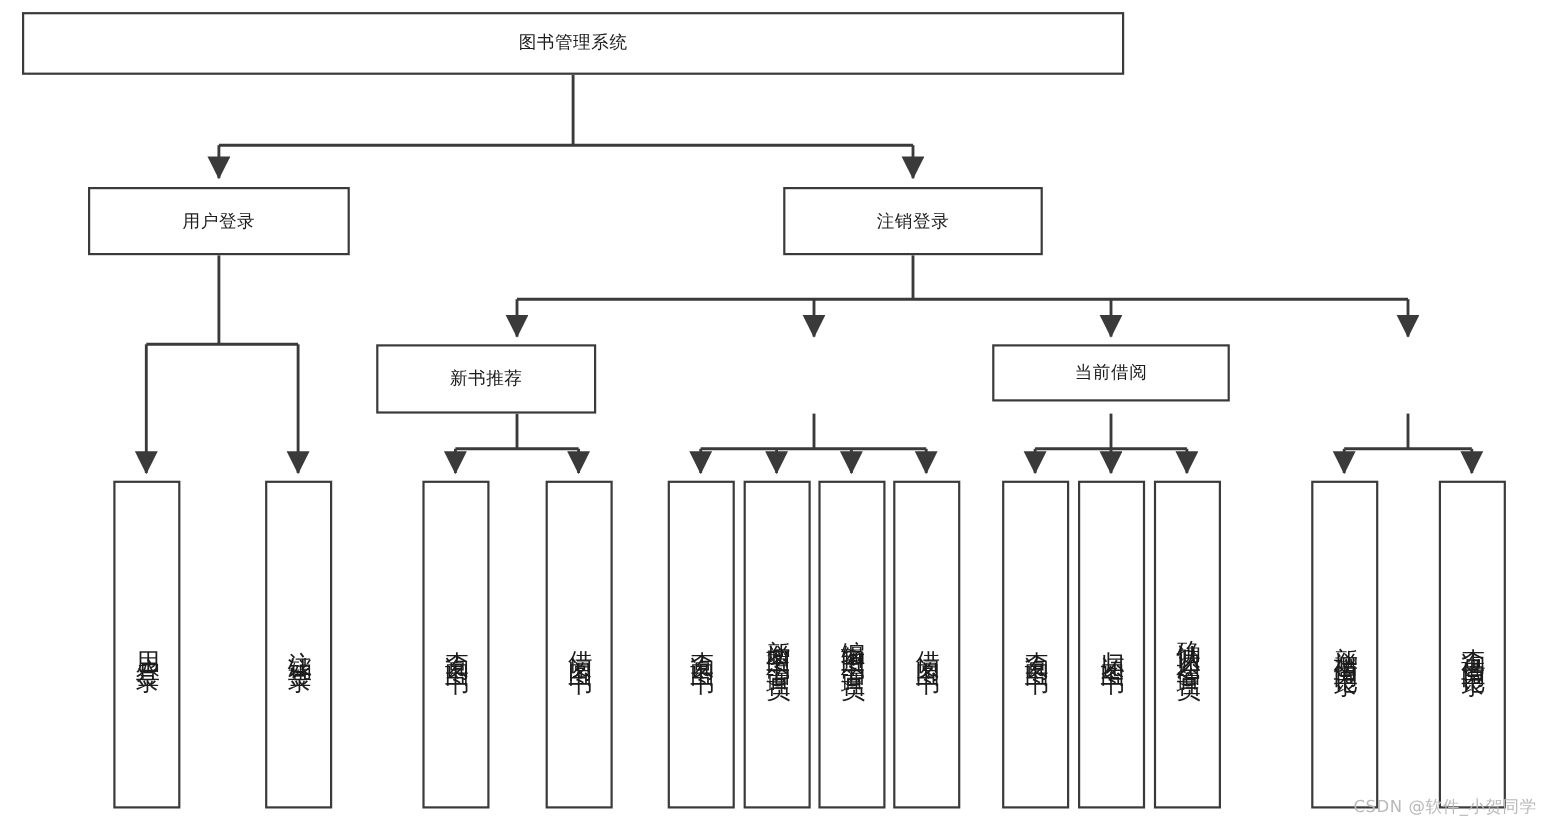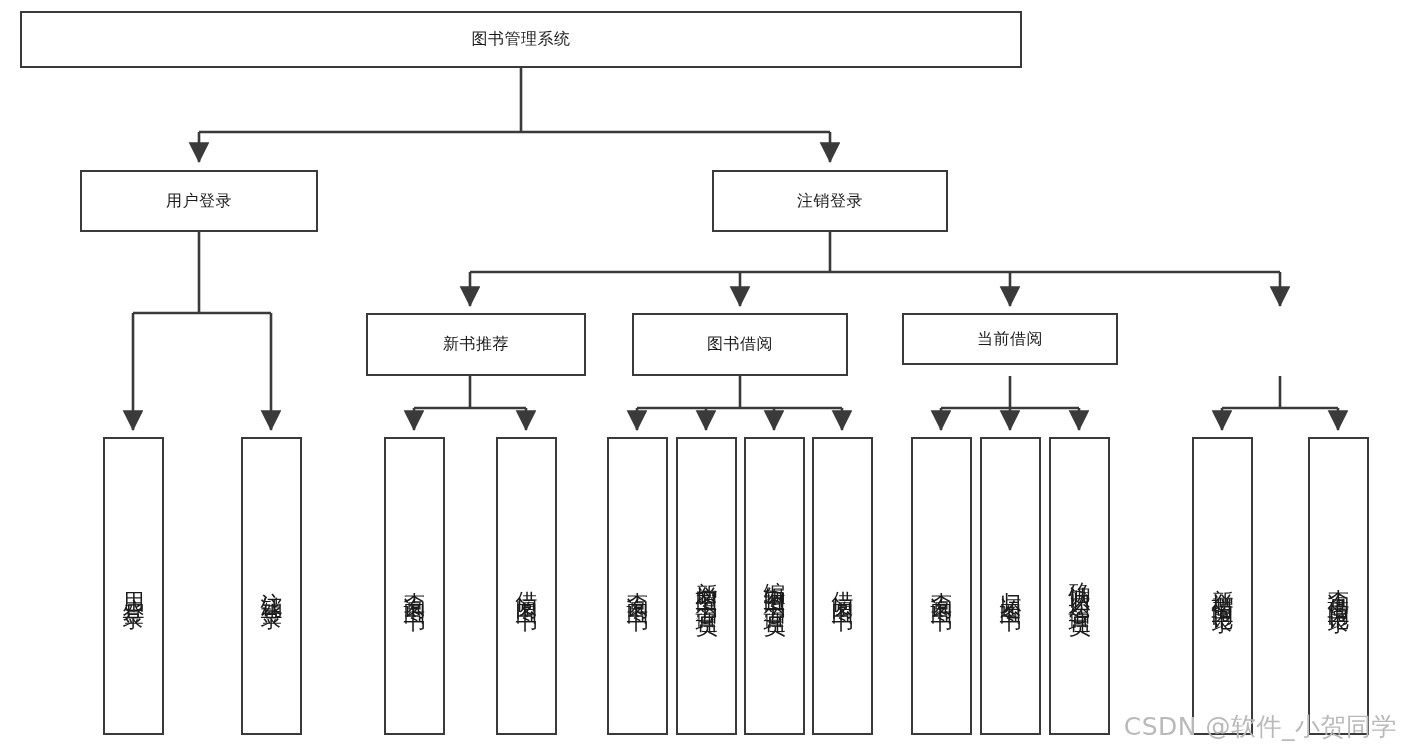--- a/index.html
+++ b/index.html
@@ -59,21 +59,21 @@
     max-height: 100%;
     overflow: visible;
   }
   .vert.tall .node-label {
     letter-spacing: 5px;
   }
   .watermark {
     position: absolute;
     right: 8px;
     bottom: 4px;
-    font-size: 25px;
+    font-size: 15px;
     color: #b9b9b9;
     letter-spacing: 0.5px;
     white-space: nowrap;
     font-family: "DejaVu Sans", "Liberation Sans", sans-serif;
   }
 </style>
 </head>
 <body>
 
 <div id="canvas">
@@ -132,25 +132,22 @@
     <span class="node-label">图书管理系统</span>
   </div>
 
   <div class="node horiz" style="left:80px; top:170px; width:238px; height:62px;">
     <span class="node-label">用户登录</span>
   </div>
   <div class="node horiz" style="left:712px; top:170px; width:236px; height:62px;">
     <span class="node-label">注销登录</span>
   </div>
 
-  <div class="node horiz" style="left:366px; top:313px; width:220px; height:63px;">
+  <div class="node horiz" style="left:342px; top:313px; width:200px; height:63px;">
     <span class="node-label">新书推荐</span>
-  </div>
-  <div class="node horiz" style="left:632px; top:313px; width:216px; height:63px;">
-    <span class="node-label">图书借阅</span>
   </div>
   <div class="node horiz" style="left:902px; top:313px; width:216px; height:52px;">
     <span class="node-label">当前借阅</span>
   </div>
 
   <div class="node vert" style="left:103px; top:437px; width:61px; height:298px;">
     <span class="node-label">用户登录</span>
   </div>
   <div class="node vert" style="left:241px; top:437px; width:61px; height:298px;">
     <span class="node-label">注销登录</span>

